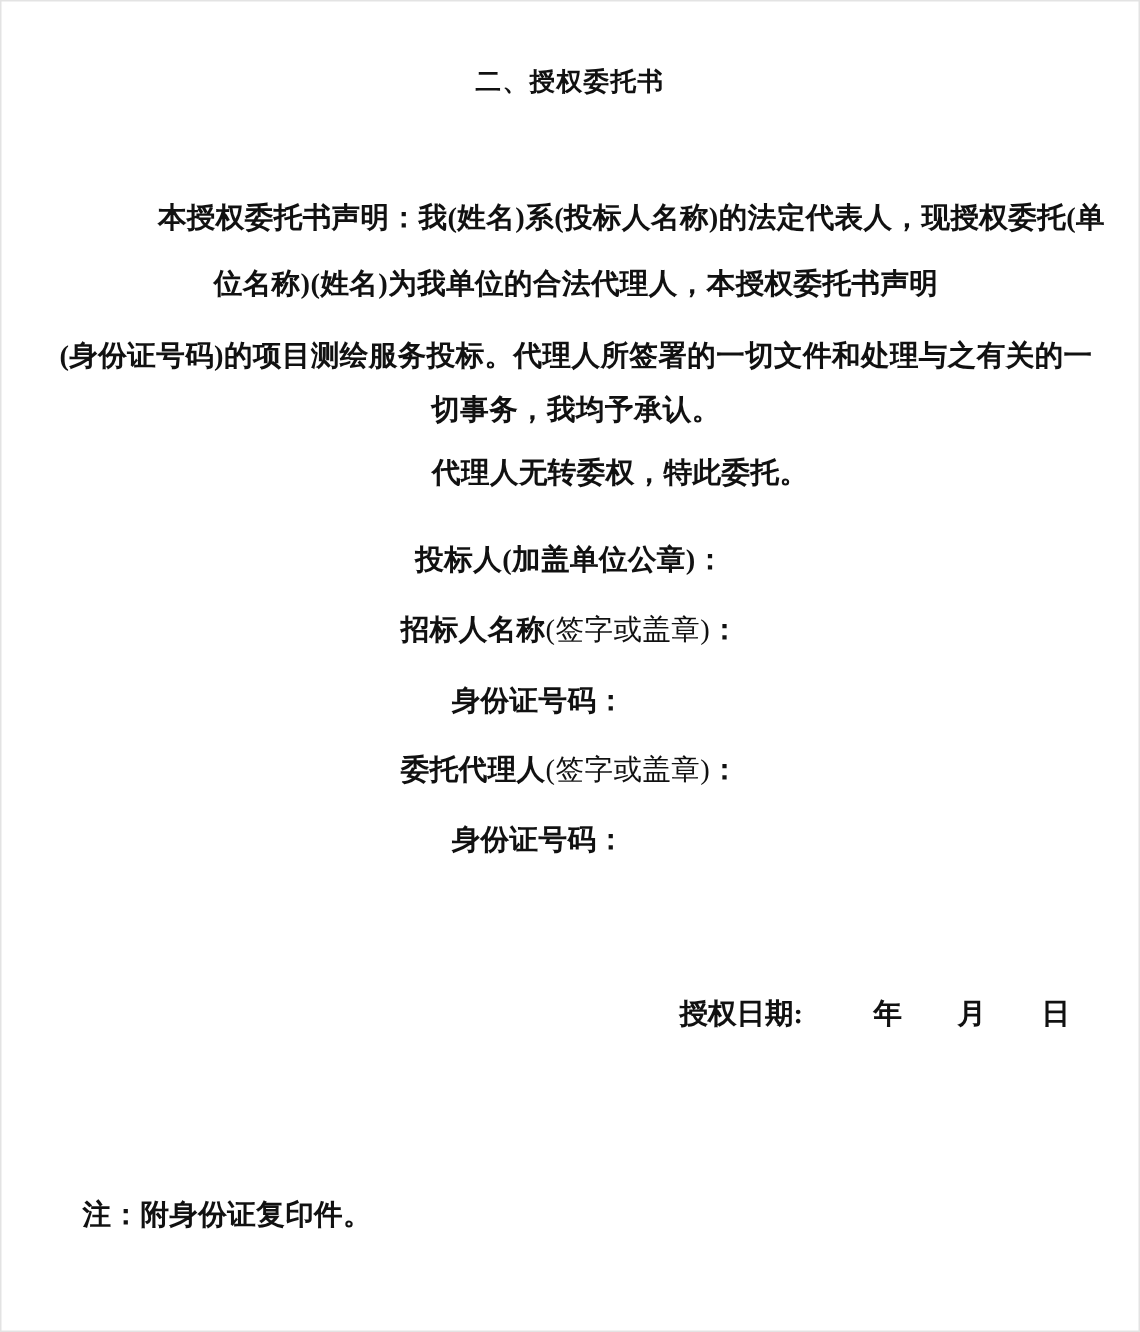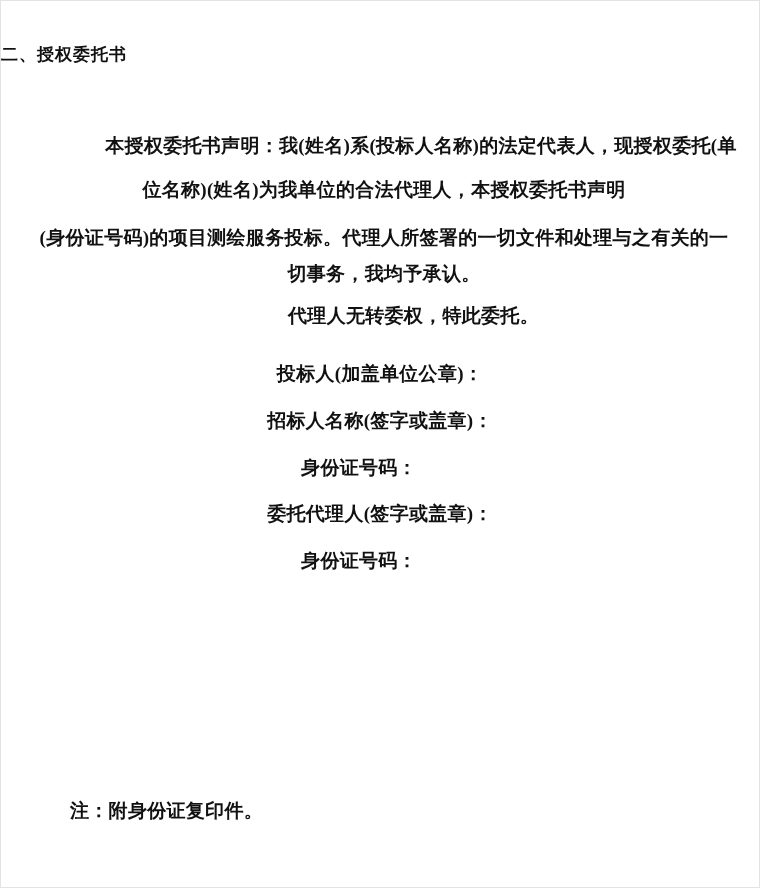--- a/index.html
+++ b/index.html
@@ -16,21 +16,21 @@
     border: 1px solid #e3e3e3;
     color: #111111;
     font-family: "Liberation Serif", "DejaVu Serif", serif;
     overflow: hidden;
   }
   .doc-title {
     position: absolute;
     top: 42px;
     left: 0;
     width: 100%;
-    text-align: left;
+    text-align: center;
     font-size: 17px;
     font-weight: bold;
     letter-spacing: 1px;
     white-space: nowrap;
   }
   .body-line {
     position: absolute;
     left: 28px;
     right: 20px;
     font-size: 19px;
@@ -50,21 +50,21 @@
     position: absolute;
     left: 0;
     width: 100%;
     text-align: center;
     font-size: 19px;
     font-weight: bold;
     line-height: 22px;
     white-space: nowrap;
     letter-spacing: 0.3px;
   }
-  .sig-line .light { font-weight: bold; }
+  .sig-line .light { font-weight: normal; }
   .sig-line.s1 { top: 362px; text-align: center; }
   .sig-line.s2 { top: 409px; }
   .sig-line.s3 { top: 456px; transform: translateX(-21px); }
   .sig-line.s4 { top: 502px; }
   .sig-line.s5 { top: 549px; transform: translateX(-21px); }
 
   .date-line {
     position: absolute;
     top: 665px;
     left: 452px;
@@ -73,21 +73,21 @@
     line-height: 22px;
     white-space: nowrap;
   }
   .date-line .y { margin-left: 47px; }
   .date-line .m { margin-left: 37px; }
   .date-line .d { margin-left: 37px; }
 
   .note-line {
     position: absolute;
     top: 799px;
-    left: 69px;
+    left: 54px;
     font-size: 19px;
     font-weight: bold;
     line-height: 22px;
     white-space: nowrap;
     letter-spacing: 0.3px;
   }
 </style>
 </head>
 <body>
 
@@ -104,16 +104,17 @@
   <div class="sig-line s1"><span>投标人(加盖单位公章)</span><span>：</span></div>
 
   <div class="sig-line s2"><span>招标人名称</span><span class="light">(签字或盖章)</span><span>：</span></div>
 
   <div class="sig-line s3">身份证号码：</div>
 
   <div class="sig-line s4"><span>委托代理人</span><span class="light">(签字或盖章)</span><span>：</span></div>
 
   <div class="sig-line s5">身份证号码：</div>
 
+  <div class="date-line"><span>授权日期:</span><span class="y">年</span><span class="m">月</span><span class="d">日</span></div>
 
   <div class="note-line">注：附身份证复印件。</div>
 
 </div>
 
 </body></html>

